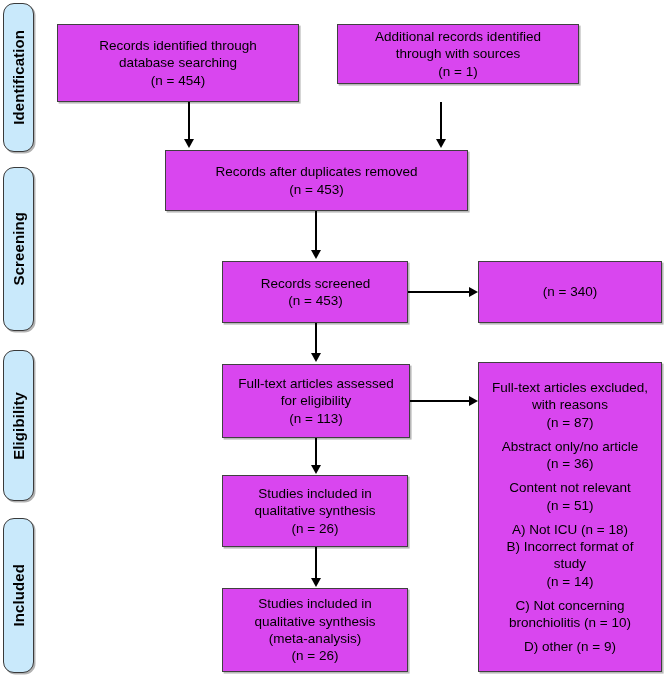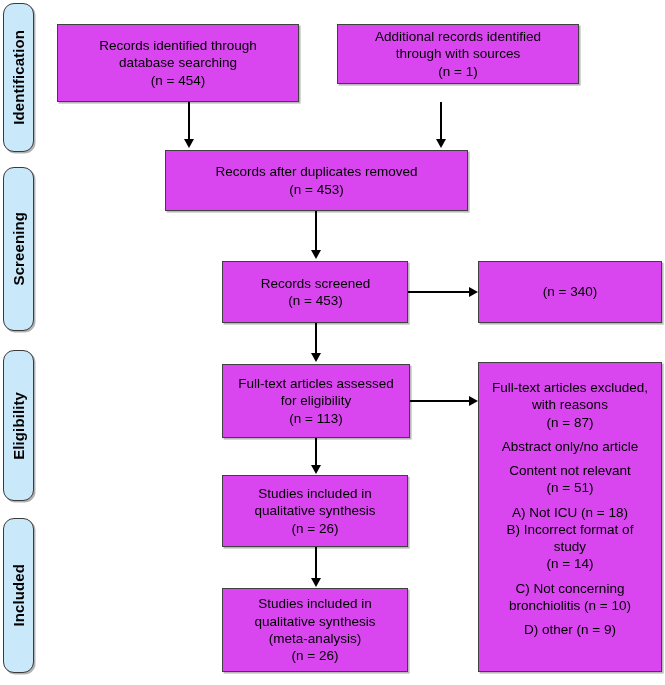--- a/index.html
+++ b/index.html
@@ -159,20 +159,21 @@
   <div class="arrowhead right" style="left:469px; top:395.5px;"></div>
 
   <div class="pbox reasons" style="left:478px; top:362px; width:184px; height:310px;">
     <div class="grp">
       <span class="line">Full-text articles excluded,</span>
       <span class="line">with reasons</span>
       <span class="line">(n = 87)</span>
     </div>
     <div class="grp">
       <span class="line">Abstract only/no article</span>
+      <span class="line">(n = 36)</span>
     </div>
     <div class="grp">
       <span class="line">Content not relevant</span>
       <span class="line">(n = 51)</span>
     </div>
     <div class="grp">
       <span class="line">A) Not ICU (n = 18)</span>
       <span class="line">B) Incorrect format of</span>
       <span class="line">study</span>
       <span class="line">(n = 14)</span>

